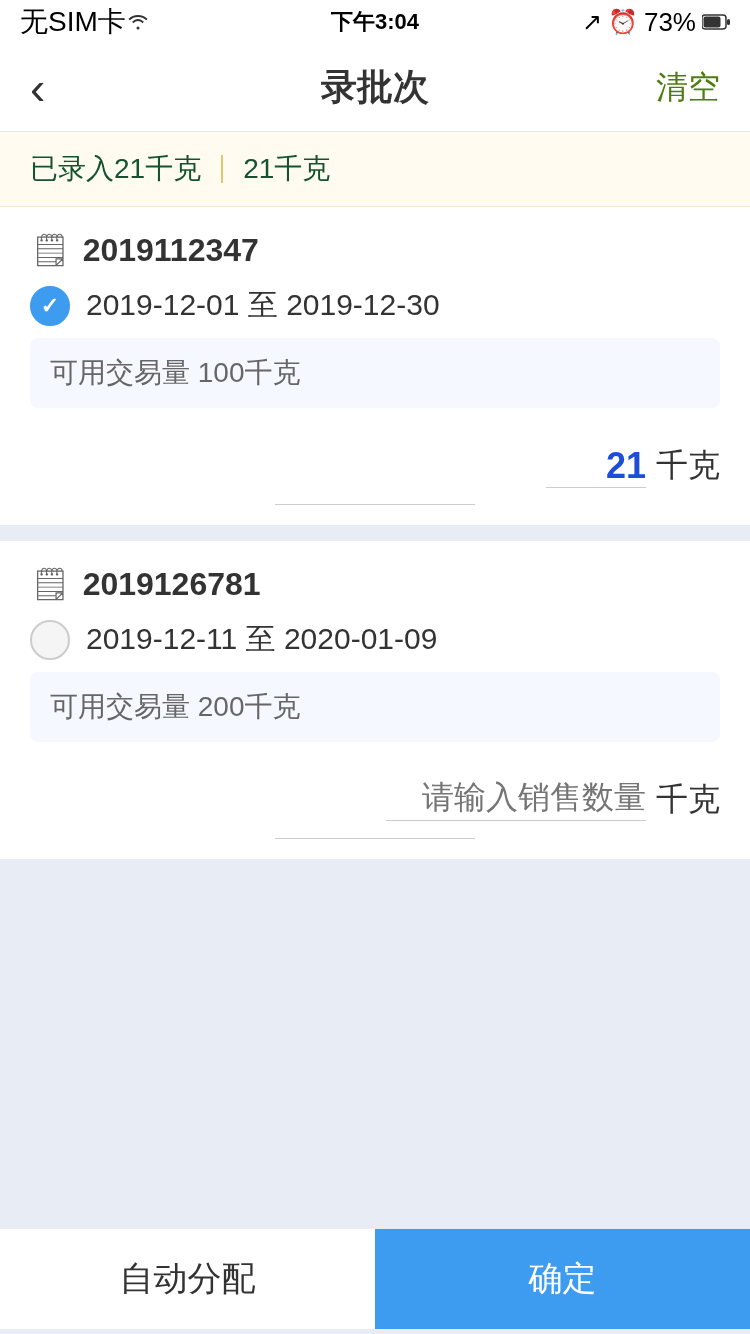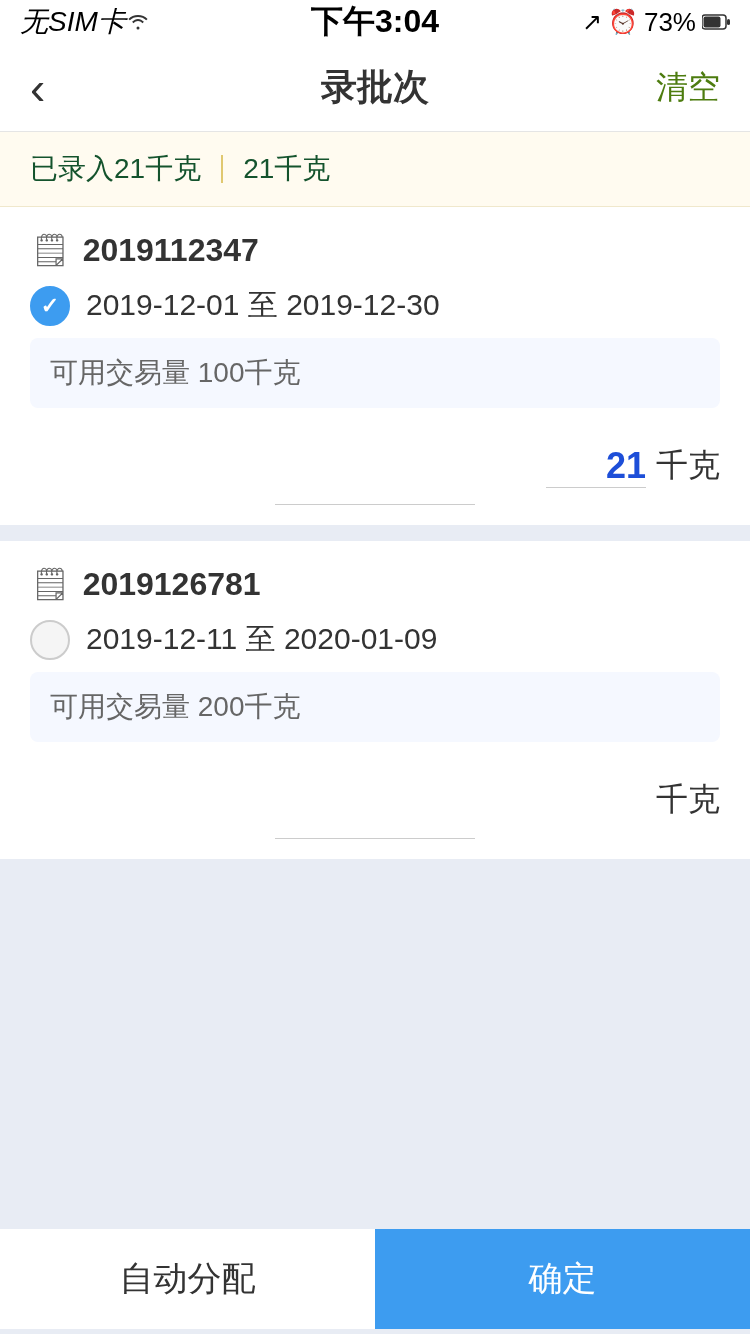--- a/index.html
+++ b/index.html
@@ -22,24 +22,23 @@
       justify-content: space-between;
       padding: 0 20px;
       font-size: 28px;
       font-weight: 500;
     }
     .status-left {
       display: flex;
       align-items: center;
       gap: 1px;
       font-size: 28px;
-      font-style: italic;
     }
     .status-center {
-      font-size: 32px;
+      font-size: 22px;
       font-weight: 600;
       position: absolute;
       left: 50%;
       transform: translateX(-50%);
     }
     .status-right {
       display: flex;
       align-items: center;
       gap: 6px;
       font-size: 26px;
@@ -324,20 +323,21 @@
       <span class="batch-id-icon">🗒</span>
       <span class="batch-id">2019126781</span>
     </div>
     <div class="batch-date-row">
       <div class="radio-circle"></div>
       <span class="batch-date">2019-12-11 至 2020-01-09</span>
     </div>
     <div class="available-qty-box">可用交易量 200千克</div>
 
     <div class="input-row">
+      <input class="qty-input" type="text" placeholder="请输入销售数量" style="">
       <span class="qty-unit">千克</span>
     </div>
     <div class="divider-line"></div>
     <div style="height:20px;"></div>
   </div>
 
   <div class="blue-bg-area"></div>
 </div>
 
 <div class="bottom-bar">

